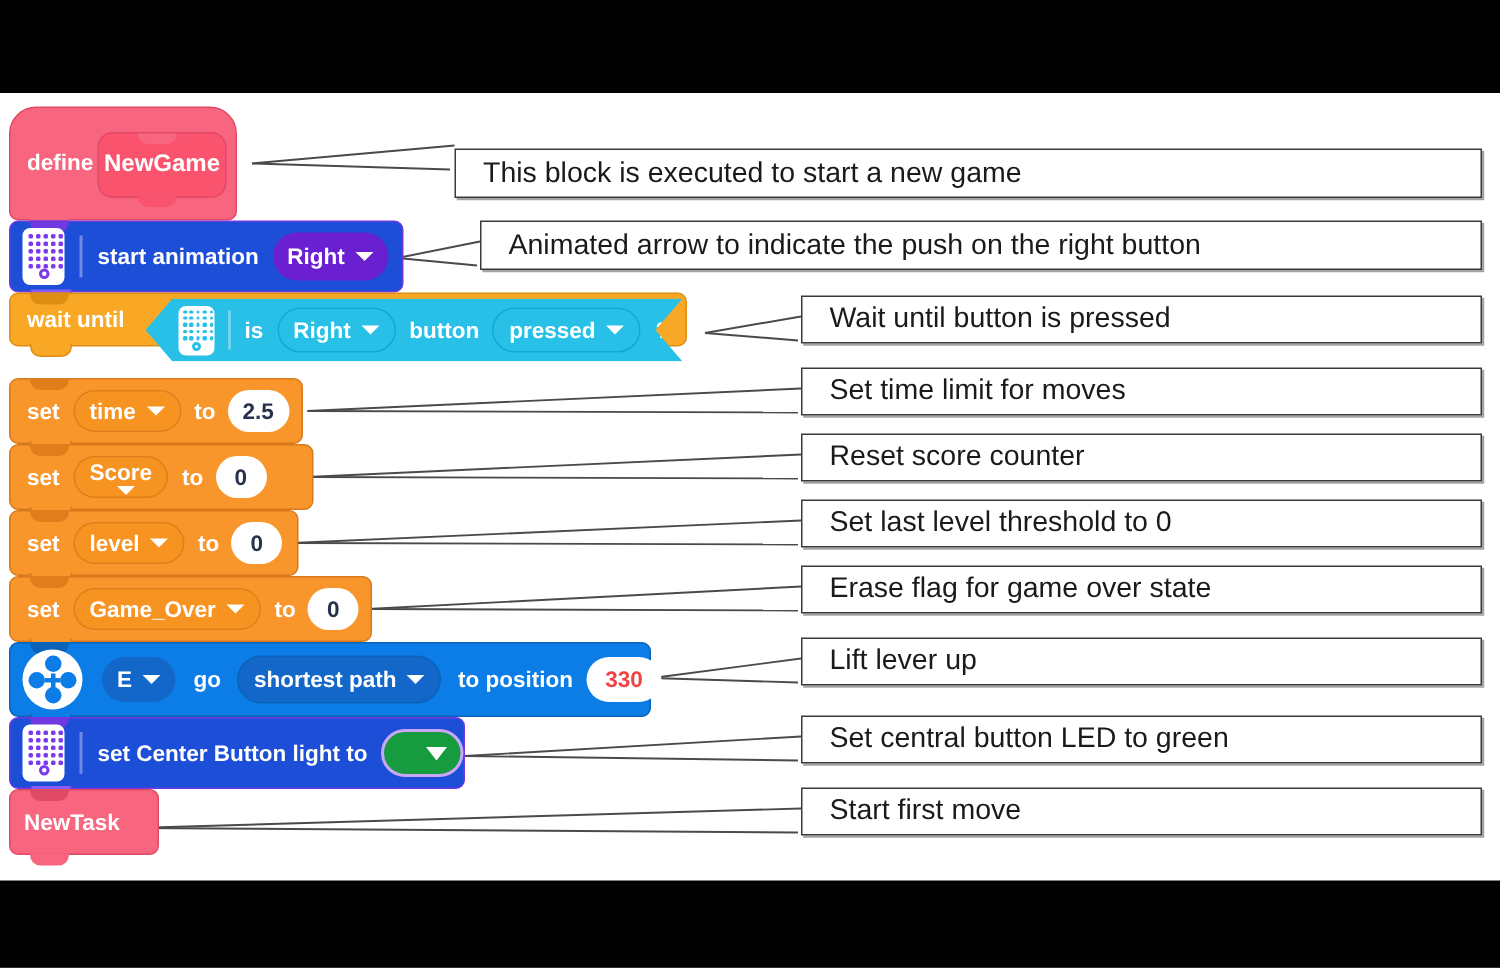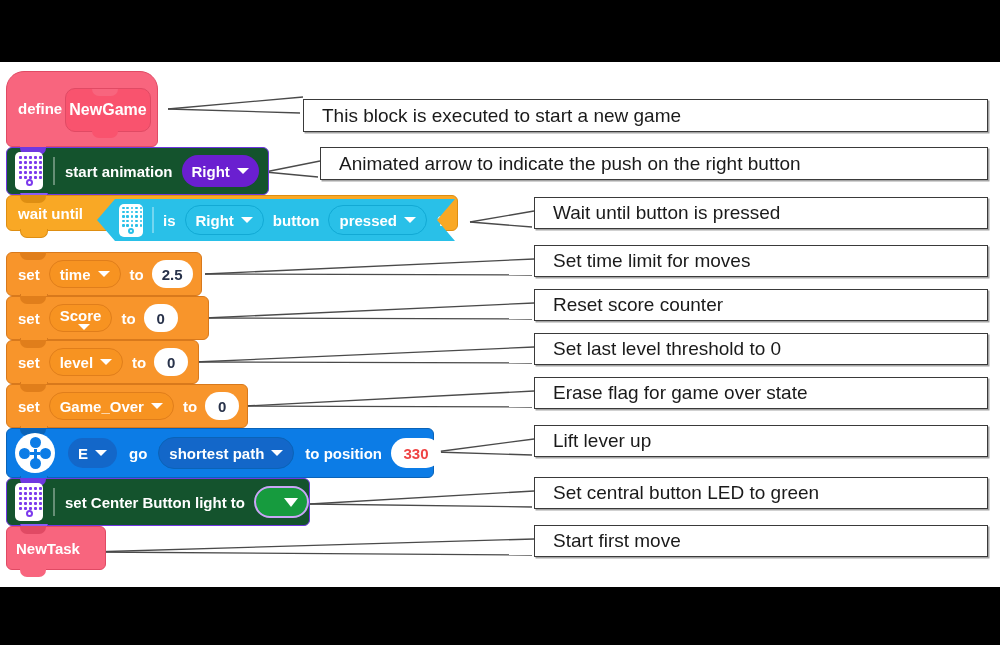--- a/index.html
+++ b/index.html
@@ -16,21 +16,21 @@
   .stackblk{border-radius:6px;}
   .stackblk::before{content:"";position:absolute;left:13px;top:-1px;width:26px;height:8px;
        border-radius:0 0 7px 7px;}
   .stackblk::after{content:"";position:absolute;left:13px;bottom:-8px;width:26px;height:8px;
        border-radius:0 0 7px 7px;}
 
   
   .c-orange{background:#F8952B;}
   .c-orange::before{background:#E07E1B;}
   .c-orange::after{background:#F8952B;border:1px solid #D8791C;border-top:none;}
-  .c-purple{background:#14532d;}
+  .c-purple{background:#1d4ed8;}
   .c-purple::before{background:#6F38E0;}
   .c-purple::after{background:#8B5CF6;border:1px solid #6F38E0;border-top:none;}
   .c-blue{background:#0C7CE6;}
   .c-blue::before{background:#0A63B8;}
   .c-blue::after{background:#0C7CE6;border:1px solid #0A63B8;border-top:none;}
   .c-gold{background:#F9A825;}
   .c-gold::before{background:#DE8E12;}
   .c-gold::after{background:#F9A825;border:1px solid #DE8E12;border-top:none;}
 
   

